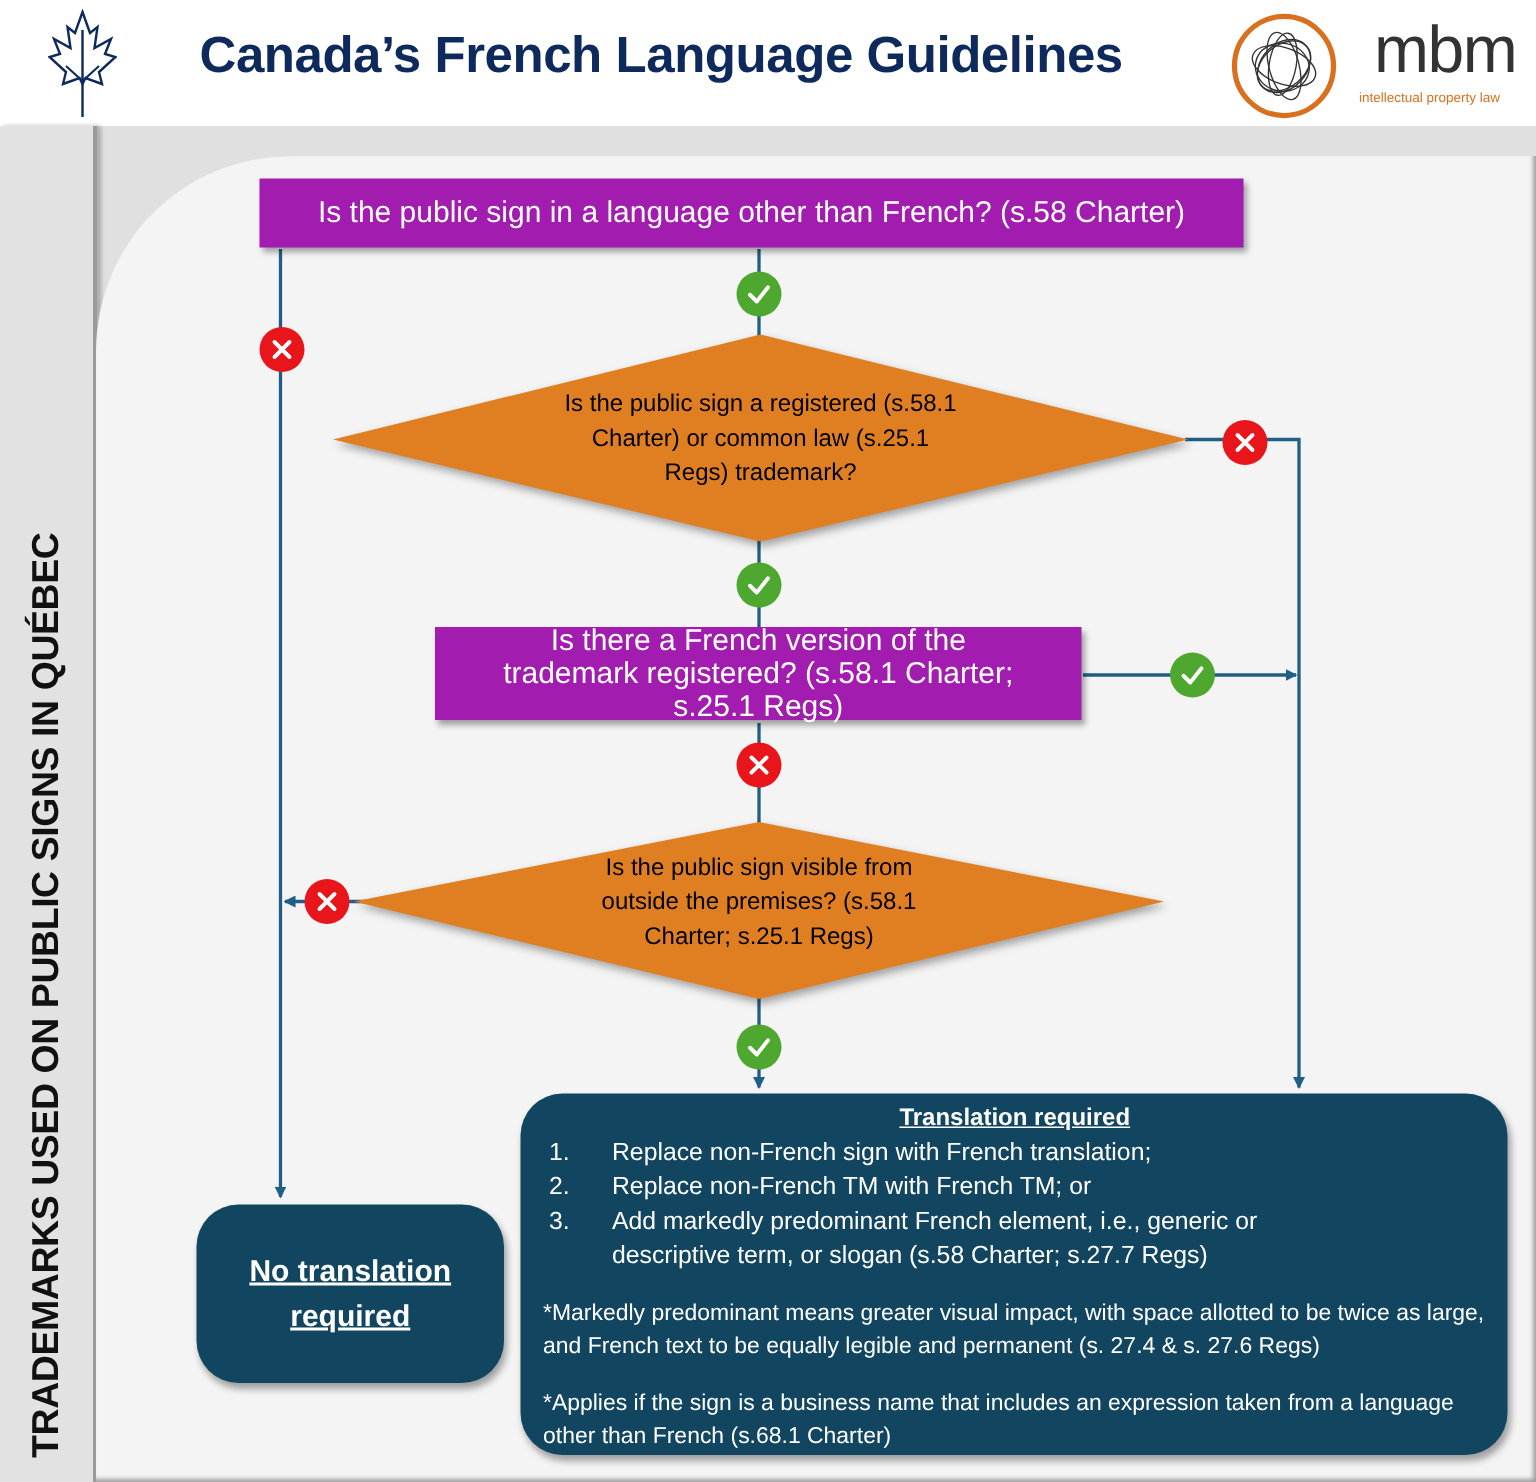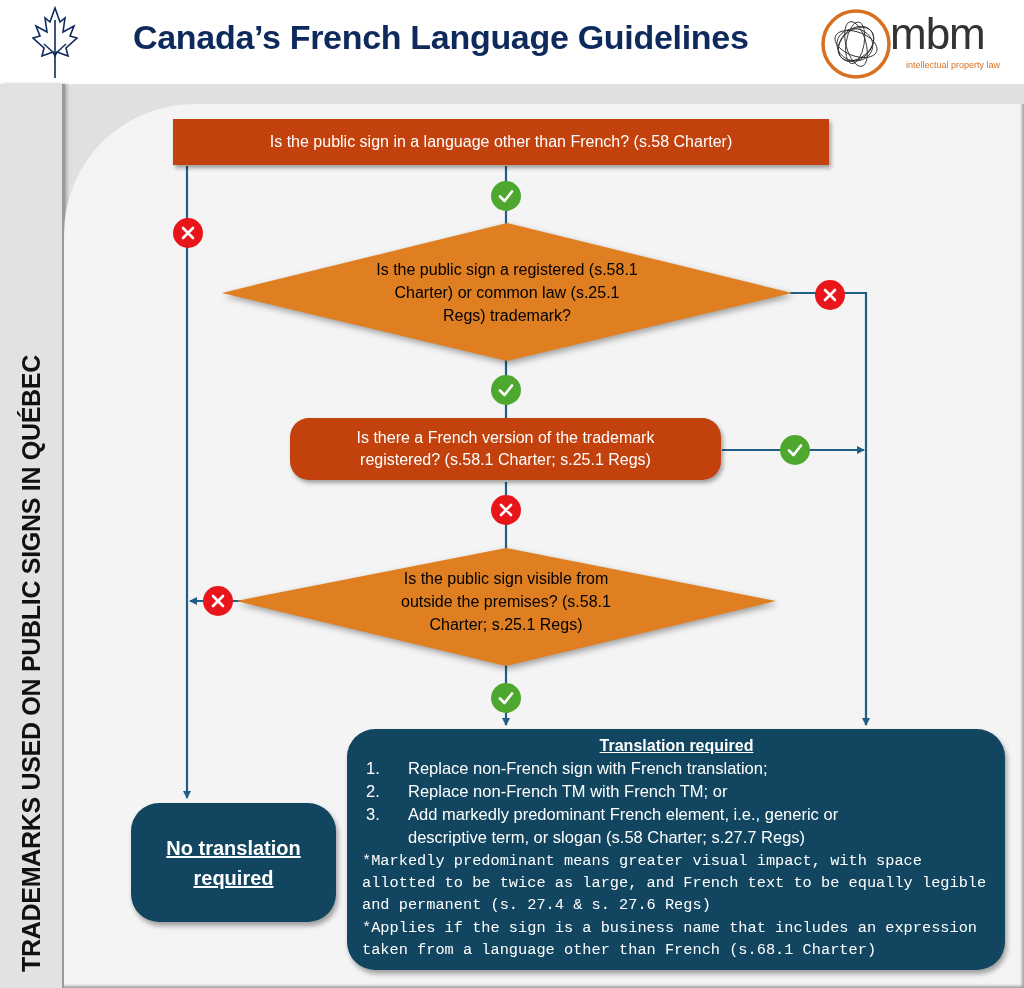--- a/index.html
+++ b/index.html
@@ -2,46 +2,46 @@
 <html><head>
 <meta charset="utf-8">
 <style>
   html, body { margin:0; padding:0; }
   body { width:1024px; height:988px; position:relative; overflow:hidden; background:#e0e0e0; font-family:"Liberation Sans", sans-serif; }
   .header { position:absolute; left:0; top:0; width:1024px; height:84px; background:#ffffff;text-decoration:underline; }
   .title { position:absolute; left:133px; top:18px; font-size:34px; font-weight:bold; color:#0e2a5c; letter-spacing:-0.3px; font-family:"Liberation Sans", sans-serif; }
   .leaf-icon { position:absolute; left:32px; top:6px; width:46px; height:72px; }
   .logo { position:absolute; left:818px; top:6px; width:200px; height:76px; }
   .logo-mark { position:absolute; left:2px; top:2px; width:72px; height:72px; }
-  .logo-text { position:absolute; left:72px; top:6px; font-size:44px; color:#333; font-family:"Liberation Sans", sans-serif; letter-spacing:-1px; line-height:44px; }
+  .logo-text { position:absolute; left:98px; top:6px; font-size:44px; color:#333; font-family:"Liberation Sans", sans-serif; letter-spacing:-1px; line-height:44px; }
   .logo-sub { position:absolute; left:88px; top:54px; font-size:9px; color:#d8701f; font-family:"Liberation Sans", sans-serif; }
 
   .sidebar { position:absolute; left:0; top:84px; width:62px; height:904px; background:#e2e2e2; border-right:3px solid #9a9a9a; box-shadow:2px 0 3px rgba(0,0,0,0.25); }
   .side-label { position:absolute; left:-349px; top:565px; width:760px; text-align:center; transform:rotate(-90deg); font-size:25px; font-weight:bold; color:#111; white-space:nowrap; font-family:"Liberation Sans", sans-serif; letter-spacing:-0.3px; }
 
   .panel { position:absolute; left:64px; top:104px; width:960px; height:884px; background:#f4f4f4; border-top-left-radius:130px; box-shadow:-2px -2px 3px rgba(0,0,0,0.35) inset; }
 
-  .box { position:absolute; background:#c2410c; color:#fff; display:flex; align-items:center; justify-content:center; text-align:center; font-size:16px; line-height:22px; box-shadow:2px 3px 4px rgba(0,0,0,0.35); font-family:"Liberation Sans", sans-serif; }
+  .box { position:absolute; background:#a21caf; color:#fff; display:flex; align-items:center; justify-content:center; text-align:center; font-size:20px; line-height:22px; box-shadow:2px 3px 4px rgba(0,0,0,0.35); font-family:"Liberation Sans", sans-serif; }
   .diamond-wrap { position:absolute; }
   .diamond-text { position:absolute; left:0; top:0; width:100%; height:100%; display:flex; align-items:center; justify-content:center; text-align:center; color:#000000; font-size:16px; line-height:23px; font-family:"Liberation Sans", sans-serif; }
 
   svg.lines { position:absolute; left:0; top:0; width:1024px; height:988px; pointer-events:none; }
 
   .badge { position:absolute; width:30px; height:30px; border-radius:50%; display:flex; align-items:center; justify-content:center; }
   .badge.yes { background:#4ea72e; }
   .badge.no { background:#e8161b; }
 
   .result { position:absolute; background:#124660; color:#fff; border-radius:28px; box-shadow:2px 4px 5px rgba(0,0,0,0.35); font-family:"Liberation Sans", sans-serif; }
   .no-trans { left:131px; top:803px; width:205px; height:119px; display:flex; align-items:center; justify-content:center; text-align:center; font-size:20px; font-weight:bold; line-height:30px; text-decoration:underline; }
   .trans { left:347px; top:729px; width:658px; height:241px; padding:6px 14px 0 15px; box-sizing:border-box; font-size:16px; }
   .trans-head { text-align:center; font-weight:bold; text-decoration:underline; font-size:16px; line-height:22px; }
   .trans-list { margin:0; padding:0; list-style:none; }
   .trans-list li { display:flex; line-height:23px; font-size:16.5px; }
   .trans-list .num { width:42px; padding-left:4px; flex:none; }
-  .note { line-height:22px; font-size:15.3px; margin-top:1px;font-family:Liberation Mono, monospace; }
+  .note { line-height:22px; font-size:15.3px; margin-top:16px; }
 </style>
 </head>
 <body>
 
 <div class="header">
   <svg class="leaf-icon" viewBox="0 0 46 72">
     <path d="M23 2 L28 16 L33 12 L31 26 L42 20 L38 30 L45 32 L34 42 L36 50 L25 46 L23 50 L21 46 L10 50 L12 42 L1 32 L8 30 L4 20 L15 26 L13 12 L18 16 Z" fill="none" stroke="#0e2a5c" stroke-width="1.6" stroke-linejoin="miter"></path>
     <path d="M23 14 L23 72" stroke="#0e2a5c" stroke-width="1.6"></path>
     <path d="M12 38 L23 48 L34 38" fill="none" stroke="#0e2a5c" stroke-width="1.4"></path>
   </svg>
@@ -99,21 +99,21 @@
 
 <div class="diamond-wrap" style="left:222px; top:223px; width:570px; height:138px;">
   <svg width="570" height="138" viewBox="0 0 570 138" style="position:absolute;left:0;top:0;filter:drop-shadow(2px 3px 3px rgba(0,0,0,0.35));">
     <polygon points="285,0 570,70 285,138 0,70" fill="#e07f22"></polygon>
   </svg>
   <div class="diamond-text">
     <div style="width:270px;">Is the public sign a registered (s.58.1 Charter) or common law (s.25.1 Regs) trademark?</div>
   </div>
 </div>
 
-<div class="box" style="left:290px; top:418px; width:431px; height:62px;border-radius:19px;">
+<div class="box" style="left:290px; top:418px; width:431px; height:62px;">
   <div style="width:370px;">Is there a French version of the trademark registered? (s.58.1 Charter; s.25.1 Regs)</div>
 </div>
 
 <div class="diamond-wrap" style="left:236px; top:548px; width:540px; height:118px;">
   <svg width="540" height="118" viewBox="0 0 540 118" style="position:absolute;left:0;top:0;filter:drop-shadow(2px 3px 3px rgba(0,0,0,0.35));">
     <polygon points="270,0 540,53 270,118 0,53" fill="#e07f22"></polygon>
   </svg>
   <div class="diamond-text" style="top:-6px;">
     <div style="width:260px;">Is the public sign visible from outside the premises? (s.58.1 Charter; s.25.1 Regs)</div>
   </div>

